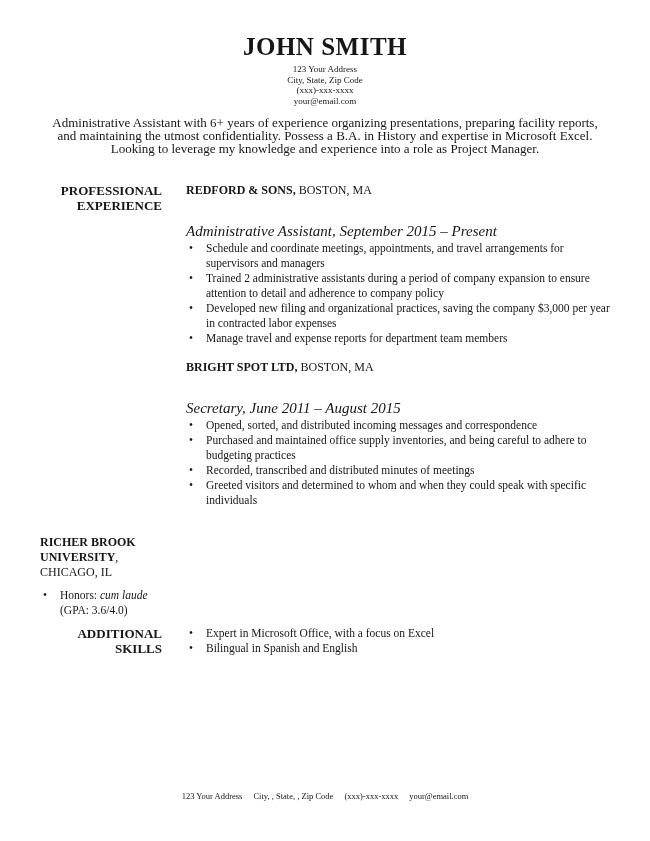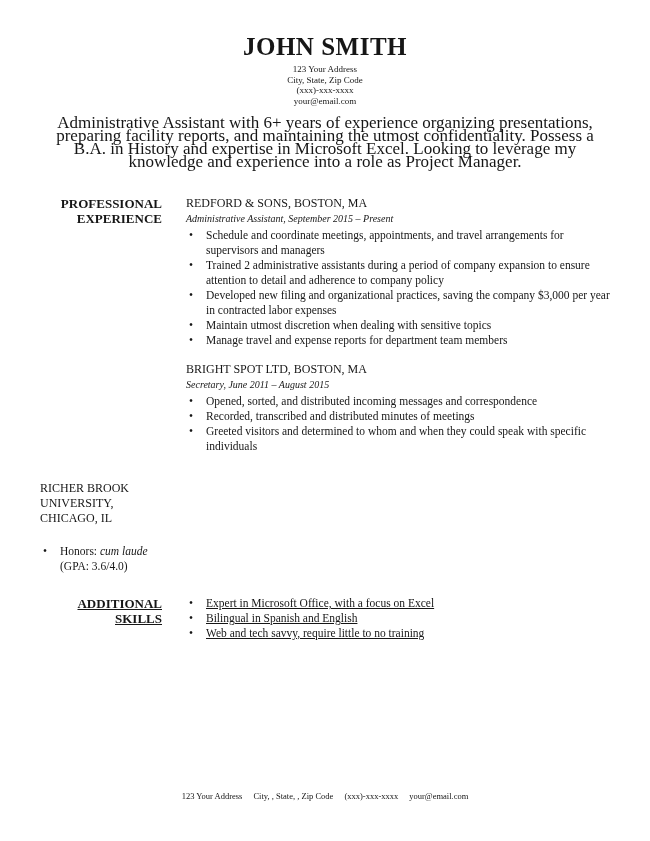--- a/index.html
+++ b/index.html
@@ -19,48 +19,48 @@
     font-size: 25px;
     line-height: 28px;
     font-weight: bold;
     letter-spacing: 0.5px;
   }
   .contact { margin-top: 3px; font-size: 9px; line-height: 10.5px; }
   
   .summary {
     margin: 10px 42px 0 42px;
     text-align: center;
-    font-size: 17px;
+    font-size: 13px;
     line-height: 13px;
   }
   
   .row {
     display: grid;
     grid-template-columns: 122px 425px;
     column-gap: 24px;
     margin: 0 53px 0 40px;
   }
   .left-col {
     text-align: right;
     font-weight: bold;
     font-size: 13px;
     line-height: 15px;
   }
   .right-col { font-size: 11.5px; line-height: 15px; }
   .sec-experience { margin-top: 28px; }
   .sec-education  { margin-top: 27px; }
-  .sec-skills     { margin-top: 22px; text-decoration: underline; }
+  .sec-skills     { margin-top: 8px; }
   .job-head { font-size: 12px; line-height: 15px; }
-  .company { font-weight: normal; }
-  .job-title { font-style: italic; font-size: 10px; line-height: 15px; }
+  .company { font-weight: bold; }
+  .job-title { font-style: italic; font-size: 15px; line-height: 15px; margin-top: 26px; }
   .job + .job { margin-top: 14px; }
   ul.bullets { margin: 2px 0 0 0; padding: 0; list-style: none; }
   ul.bullets li { position: relative; padding-left: 20px; }
   ul.bullets li::before { content: "\2022"; position: absolute; left: 3px; }
-  ul.edu-bullets { margin-top: 18px; }
+  ul.edu-bullets { margin-top: 8px; }
   .italic { font-style: italic; }
   
   .footer {
     position: absolute;
     left: 0; right: 0;
     top: 791px;
     display: flex;
     justify-content: center;
     gap: 11px;
     font-size: 8.5px;
@@ -91,30 +91,30 @@
     </div>
     <div class="right-col">
 
       <div class="job">
         <div class="job-head"><span class="company">REDFORD &amp; SONS,</span><span> BOSTON, MA</span></div>
         <div class="job-title">Administrative Assistant, September 2015 – Present</div>
         <ul class="bullets">
           <li>Schedule and coordinate meetings, appointments, and travel arrangements for supervisors and managers</li>
           <li>Trained 2 administrative assistants during a period of company expansion to ensure attention to detail and adherence to company policy</li>
           <li>Developed new filing and organizational practices, saving the company $3,000 per year in contracted labor expenses</li>
-          <li>Maintain utmost discretion when dealing with sensitive topics</li>
           <li>Manage travel and expense reports for department team members</li>
         </ul>
       </div>
 
       <div class="job">
         <div class="job-head"><span class="company">BRIGHT SPOT LTD,</span><span> BOSTON, MA</span></div>
         <div class="job-title">Secretary, June 2011 – August 2015</div>
         <ul class="bullets">
           <li>Opened, sorted, and distributed incoming messages and correspondence</li>
+          <li>Purchased and maintained office supply inventories, and being careful to adhere to budgeting practices</li>
           <li>Recorded, transcribed and distributed minutes of meetings</li>
           <li>Greeted visitors and determined to whom and when they could speak with specific individuals</li>
         </ul>
       </div>
 
     </div>
   </div>
 
   <div class="row sec-education">
     <div class="right-col">
@@ -127,21 +127,20 @@
 
   <div class="row sec-skills">
     <div class="left-col">
       <div>ADDITIONAL</div>
       <div>SKILLS</div>
     </div>
     <div class="right-col">
       <ul class="bullets" style="margin-top:0;">
         <li>Expert in Microsoft Office, with a focus on Excel</li>
         <li>Bilingual in Spanish and English</li>
-        <li>Web and tech savvy, require little to no training</li>
       </ul>
     </div>
   </div>
 
   <div class="footer">
     <span>123 Your Address</span>
     <span>City, , State, , Zip Code</span>
     <span>(xxx)-xxx-xxxx</span>
     <span>your@email.com</span>
   </div>

